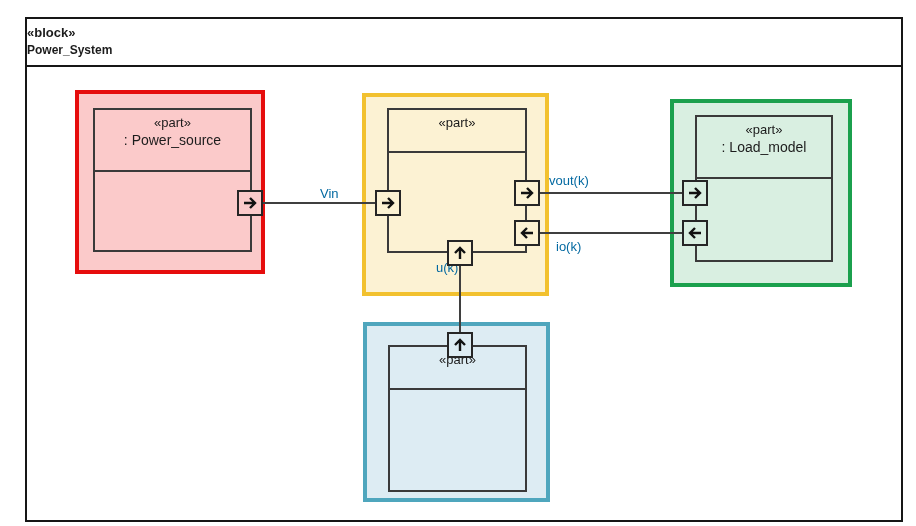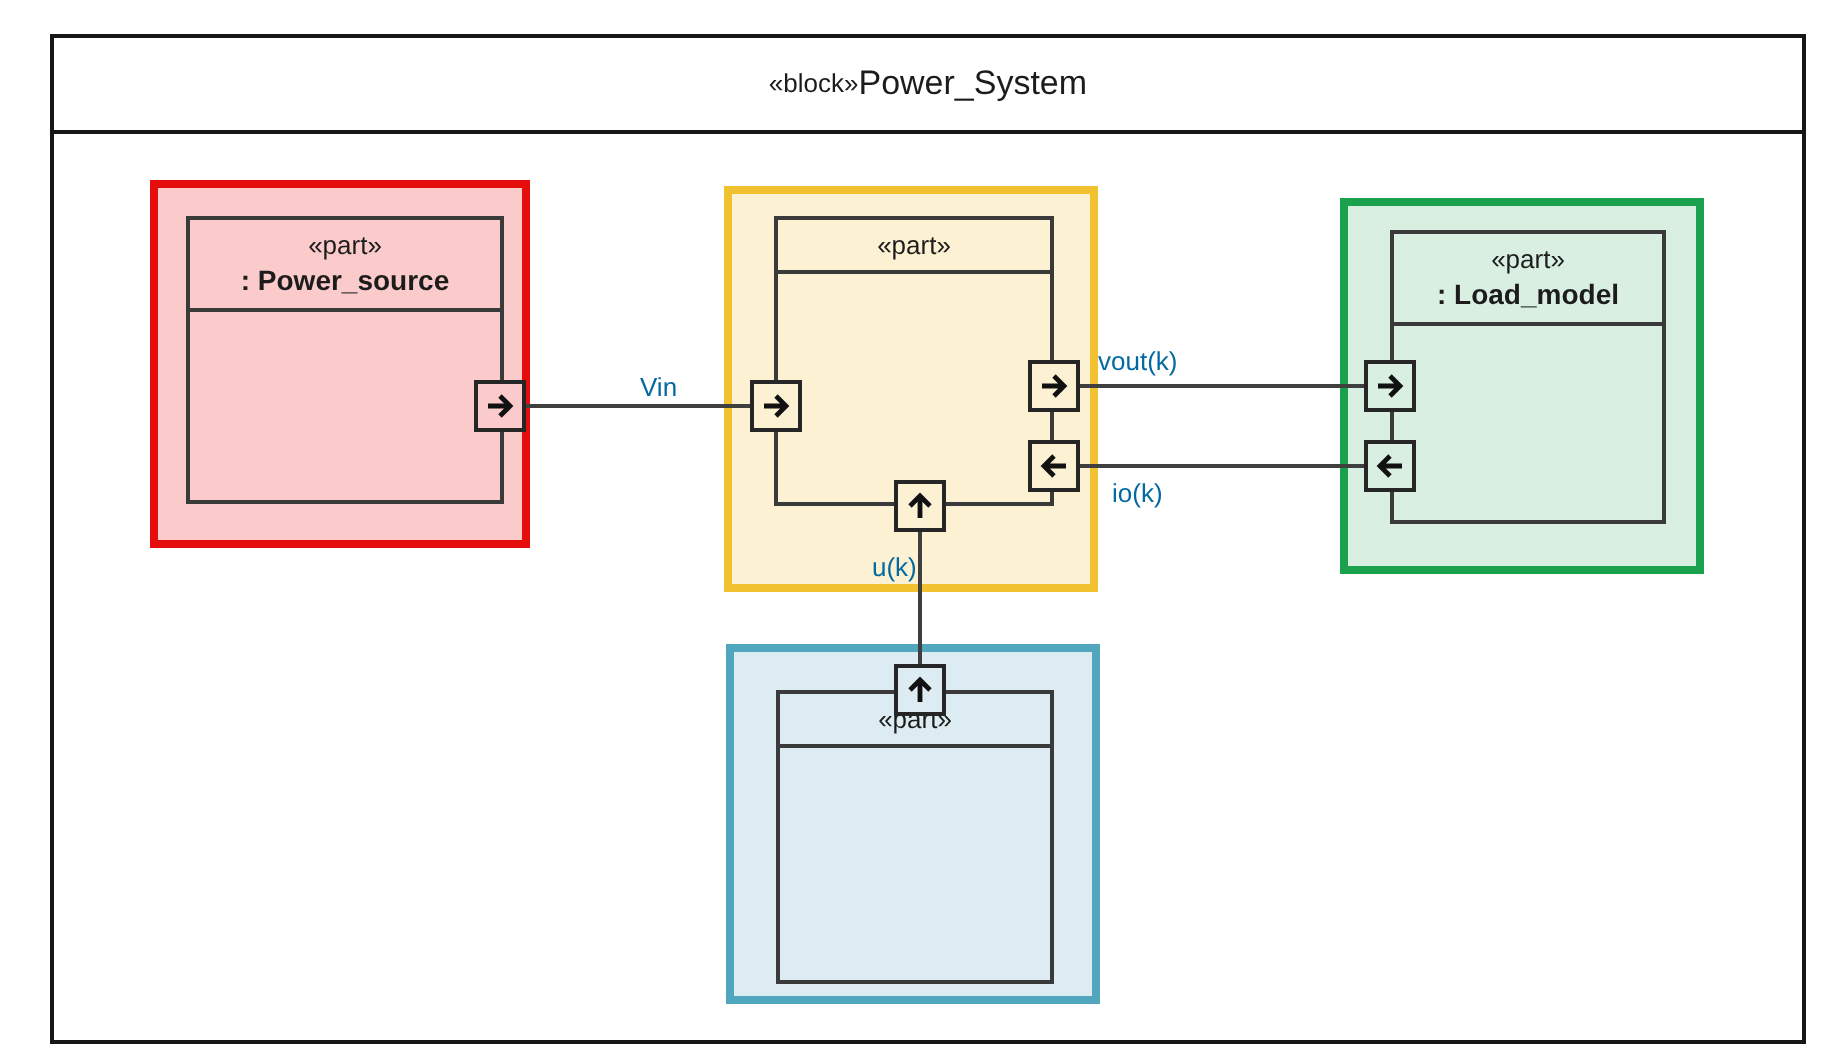--- a/index.html
+++ b/index.html
@@ -4,30 +4,30 @@
 <style>
   * { margin:0; padding:0; box-sizing:border-box; }
   html,body { background:#ffffff; }
   .canvas {
     position:relative; width:916px; height:526px; background:#ffffff;
     font-family:"Liberation Sans", sans-serif; color:#1c1c1c; overflow:hidden;
   }
   .frame { position:absolute; left:25px; top:17px; width:878px; height:505px;
            border:2px solid #161616; background:#ffffff; }
   .frame-title { position:absolute; left:0; top:0; width:100%; height:48px;
-           border-bottom:2px solid #161616; display:flex; flex-direction:row;
-           align-items:center; justify-content:center; }
+           border-bottom:2px solid #161616; display:flex; flex-direction:column;
+           justify-content:center;font-weight:bold; }
   .title-stereo { font-size:13px; line-height:16px; }
-  .title-name  { font-size:17px; line-height:18px; }
+  .title-name  { font-size:12px; line-height:18px; }
 
   .group { position:absolute; border:4px solid var(--border-color); background:var(--fill-color); z-index:1; }
   .inner { position:absolute; border:2px solid #3a3a3a; z-index:2; background:transparent; }
-  .inner-header { border-bottom:2px solid #3a3a3a; padding-top:5px; padding-bottom:4px; text-align:center; }
+  .inner-header { border-bottom:2px solid #3a3a3a; padding-top:5px; padding-bottom:20px; text-align:center; }
   .stereo { font-size:13px; line-height:16px; }
-  .pname  { font-size:14px; line-height:19px;font-weight:bold; }
+  .pname  { font-size:14px; line-height:19px; }
 
   .line { position:absolute; background:#3f3f3f; z-index:3; }
   .lbl  { position:absolute; font-size:13px; line-height:15px; color:#0369a1; z-index:4; white-space:nowrap; }
 
   .port { position:absolute; width:26px; height:26px; border:2px solid #262626;
           background:var(--fill-color); display:flex; align-items:center; justify-content:center; z-index:5; }
   .port svg { display:block; }
 </style>
 </head>
 <body>
@@ -72,21 +72,21 @@
   </div>
 
   <div class="line" style="left:263px; top:202px; width:112px; height:2px;"></div>
   <div class="line" style="left:540px; top:192px; width:142px; height:2px;"></div>
   <div class="line" style="left:540px; top:232px; width:142px; height:2px;"></div>
   <div class="line" style="left:459px; top:266px; width:2px; height:66px;"></div>
 
   <div class="lbl" style="left:320px; top:186px;">Vin</div>
   <div class="lbl" style="left:549px; top:173px;">vout(k)</div>
   <div class="lbl" style="left:556px; top:239px;">io(k)</div>
-  <div class="lbl" style="left:436px; top:276px;">u(k)</div>
+  <div class="lbl" style="left:436px; top:260px;">u(k)</div>
 
   <div class="port" style="left: 237px; top: 190px; --border-color: #e60d0d; --fill-color: #fbcaca;">
     <span>
       <svg width="18" height="18" viewBox="0 0 18 18">
           <path d="M3 9 H14 M9 4 L14 9 L9 14" fill="none" stroke="#111" stroke-width="2.4"></path>
         </svg>
     </span>
   </div>
 
   <div class="port" style="left: 375px; top: 190px; --border-color: #f2c12f; --fill-color: #fcf2d3;">

